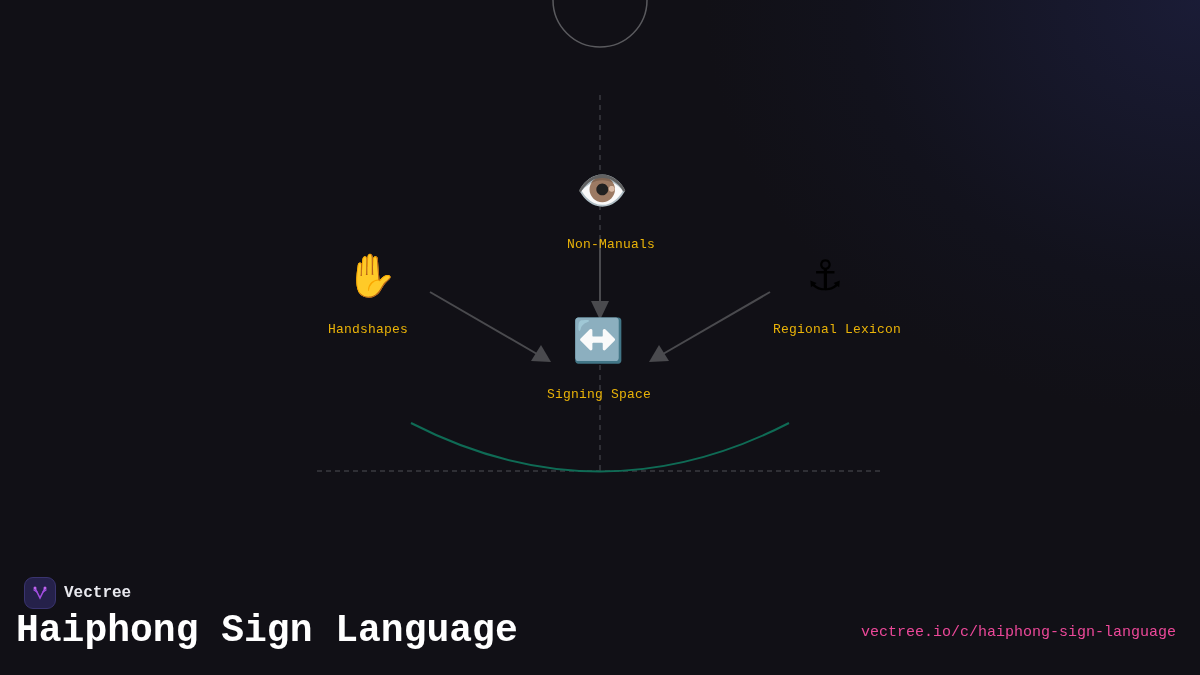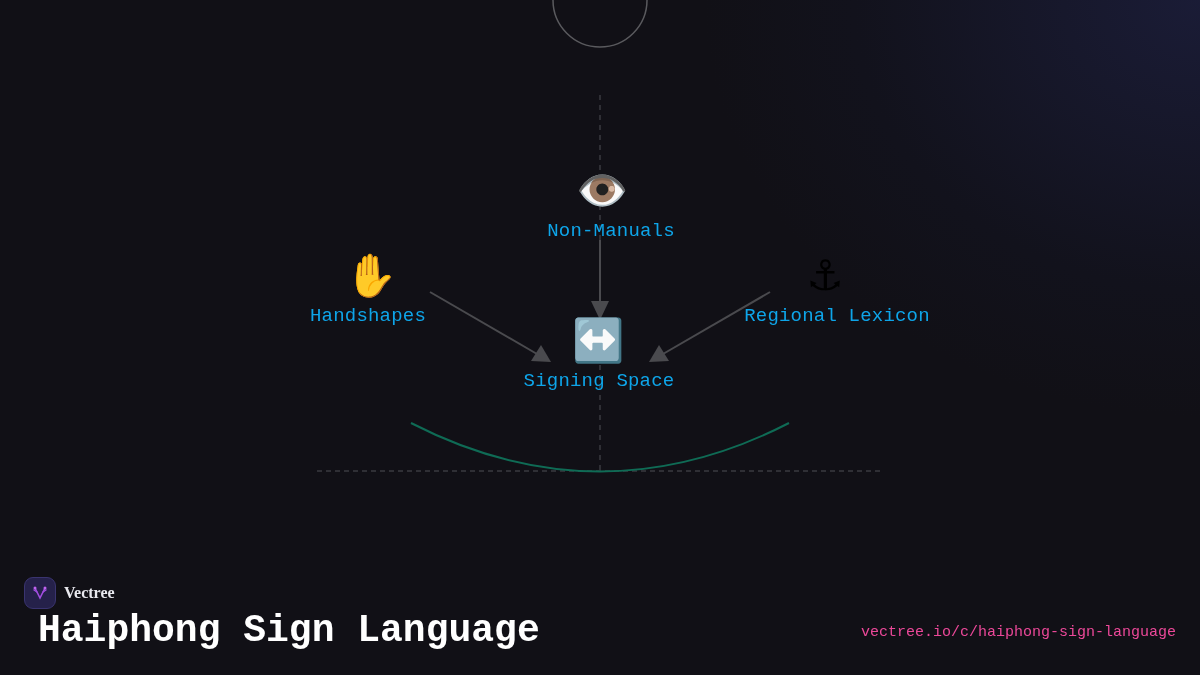--- a/index.html
+++ b/index.html
@@ -10,30 +10,30 @@
     }
     .bg-glow {
       position: absolute; inset: 0;
       background:
         radial-gradient(ellipse 620px 520px at 1200px 0px, rgba(28,30,60,0.85), rgba(20,22,40,0.35) 55%, rgba(17,16,22,0) 80%);
       pointer-events: none;
     }
     svg.canvas { position: absolute; left: 0; top: 0; }
     .node { position: absolute; text-align: center; transform: translateX(-50%); }
     .node .emoji { font-size: 42px; line-height: 1; display: block; height: 50px; font-family: "DejaVu Sans", sans-serif; }
-    .node .label { font-size: 19px; color: #0ea5e9; white-space: nowrap; display: block; margin-top: 0; letter-spacing: 0.2px; }
+    .node .label { font-size: 13px; color: #eab308; white-space: nowrap; display: block; margin-top: 17px; letter-spacing: 0.2px; }
     .brand { position: absolute; left: 24px; top: 577px; display: flex; align-items: center; gap: 8px; }
     .brand-logo {
       width: 32px; height: 32px; border-radius: 9px;
       background: #25214a; border: 1px solid #3a3470;
       display: flex; align-items: center; justify-content: center; box-sizing: border-box;
     }
-    .brand-name { color: #e8e8ee; font-size: 16px; font-weight: bold; font-family: Liberation Serif, serif; }
+    .brand-name { color: #e8e8ee; font-size: 16px; font-weight: bold; font-family: Liberation Mono, monospace; }
     .title {
-      position: absolute; left: 38px; top: 609px; margin: 0;
+      position: absolute; left: 16px; top: 609px; margin: 0;
       color: #ffffff; font-size: 38px; font-weight: bold; letter-spacing: 0px;
       font-family: "Liberation Mono", "DejaVu Sans Mono", monospace;
     }
     .url {
       position: absolute; right: 24px; top: 624px;
       color: #ec4899; font-size: 15px;
       font-family: "Liberation Mono", monospace;
     }
   </style>
 </head>

